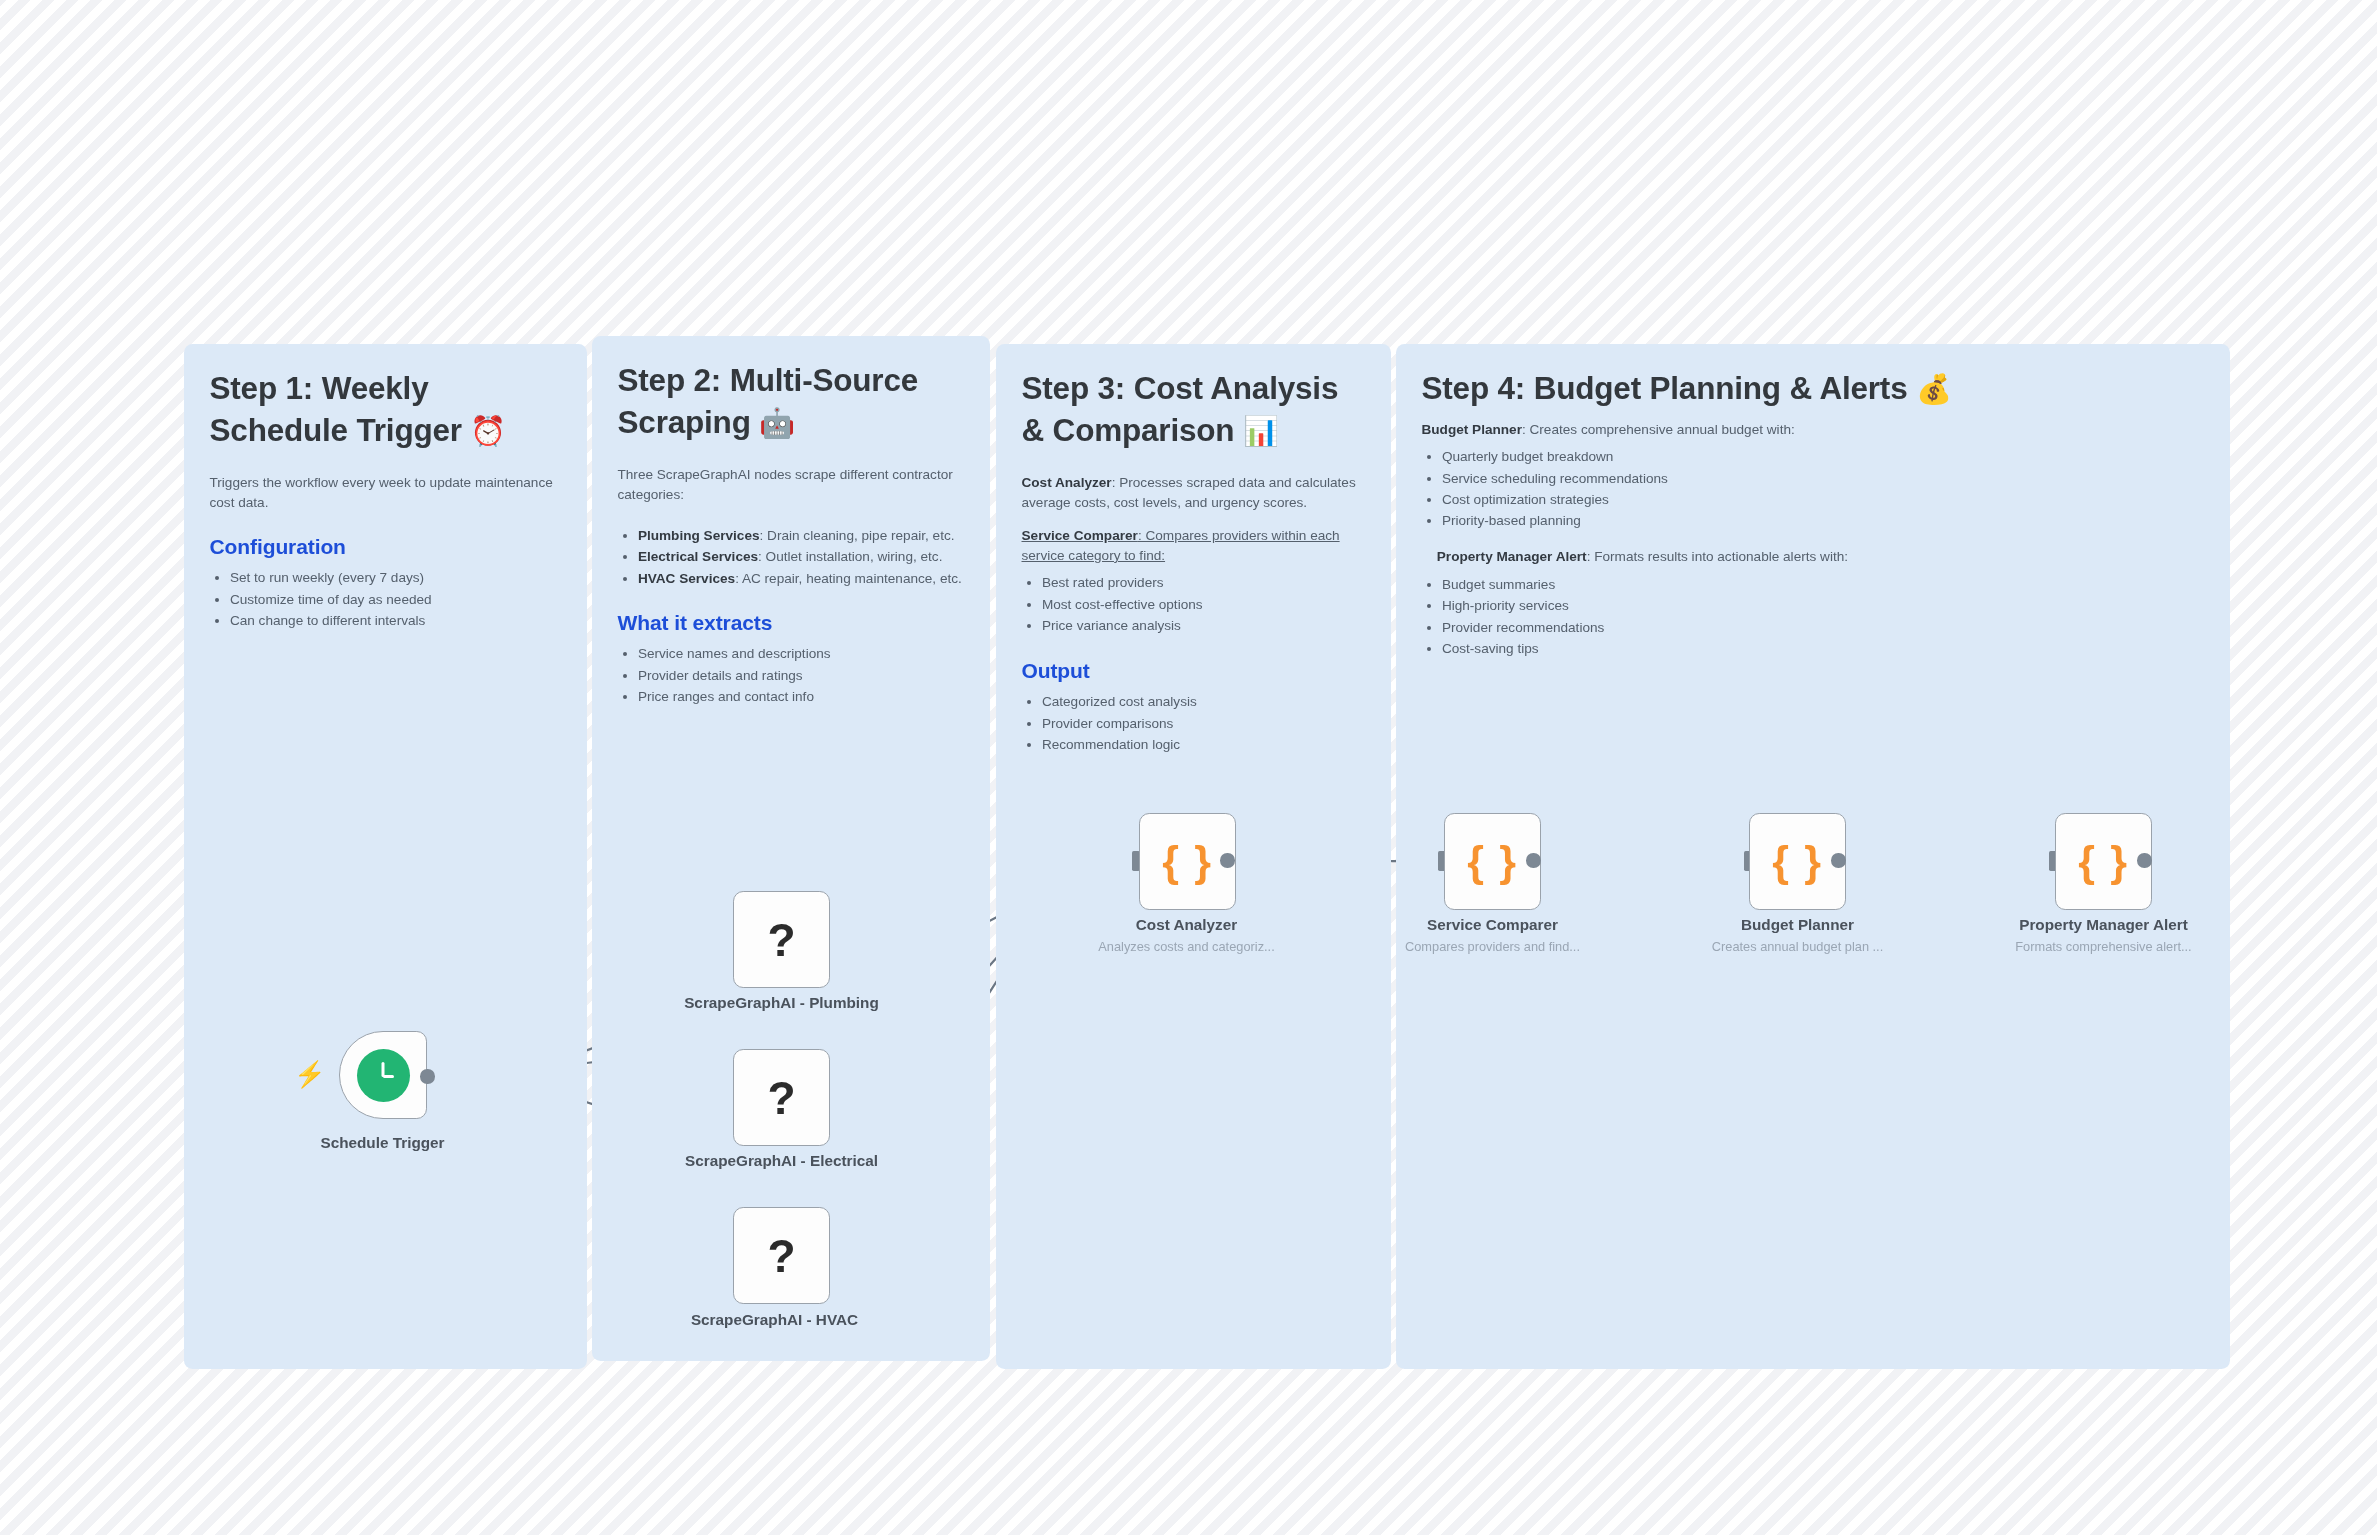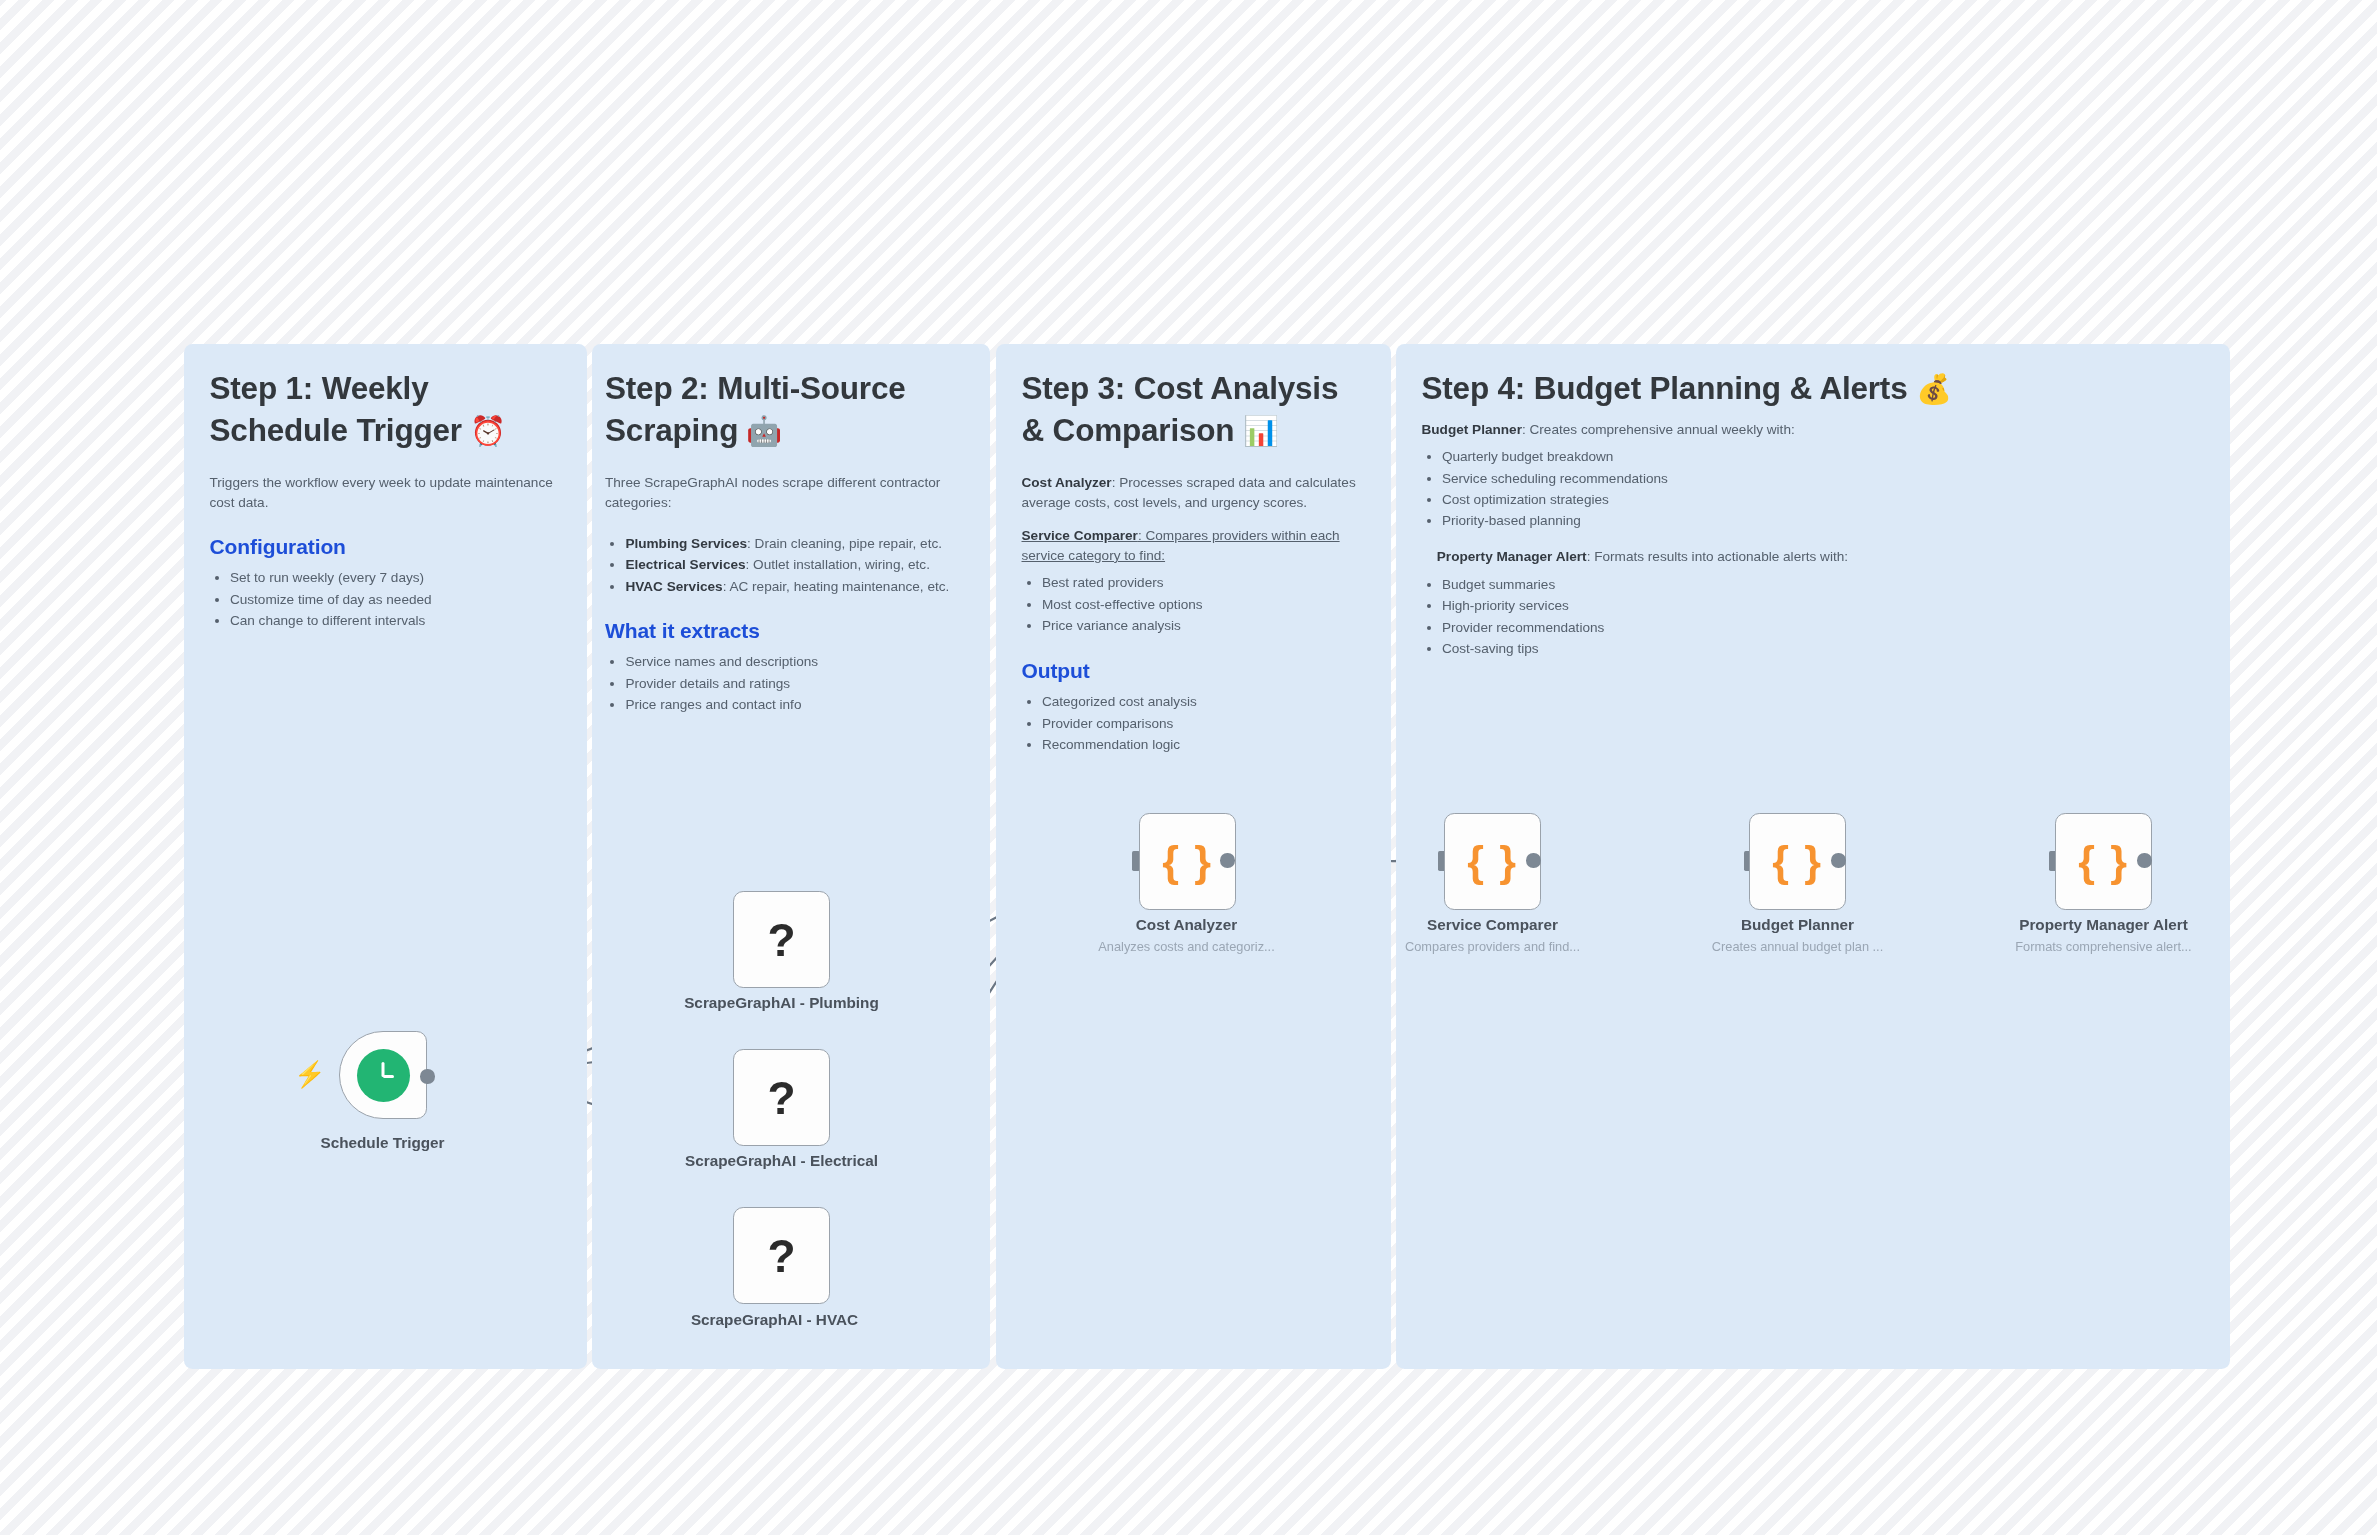--- a/index.html
+++ b/index.html
@@ -233,21 +233,21 @@
     </div>
     <p class="lead">Triggers the workflow every week to update maintenance cost data.</p>
     <h3>Configuration</h3>
     <ul>
       <li>Set to run weekly (every 7 days)</li>
       <li>Customize time of day as needed</li>
       <li>Can change to different intervals</li>
     </ul>
   </div>
 
-  <div class="panel" style="left:592px; top:344px; width:398px; height:1025px;padding-left:13px;">
+  <div class="panel" style="left:592px; top:336px; width:398px; height:1025px;">
     <div class="panel-title">
       <span>Step 2: Multi-Source Scraping</span>
       <span class="emoji">🤖</span>
     </div>
     <p class="lead">Three ScrapeGraphAI nodes scrape different contractor categories:</p>
     <ul>
       <li><b>Plumbing Services</b><span>: Drain cleaning, pipe repair, etc.</span></li>
       <li><b>Electrical Services</b><span>: Outlet installation, wiring, etc.</span></li>
       <li><b>HVAC Services</b><span>: AC repair, heating maintenance, etc.</span></li>
     </ul>
@@ -282,21 +282,21 @@
       <li>Recommendation logic</li>
     </ul>
   </div>
 
   <div class="panel" style="left:1396px; top:344px; width:834px; height:1025px;">
     <div class="panel-title" style="margin-bottom:10px;">
       <span>Step 4: Budget Planning &amp; Alerts</span>
       <span class="emoji">💰</span>
     </div>
     <p>
-      <b>Budget Planner</b><span>: Creates comprehensive annual weekly with:</span>
+      <b>Budget Planner</b><span>: Creates comprehensive annual budget with:</span>
     </p>
     <ul>
       <li>Quarterly budget breakdown</li>
       <li>Service scheduling recommendations</li>
       <li>Cost optimization strategies</li>
       <li>Priority-based planning</li>
     </ul>
     <p class="indent-note" style="margin-top:15.3px;">
       <b>Property Manager Alert</b><span>: Formats results into actionable alerts with:</span>
     </p>

